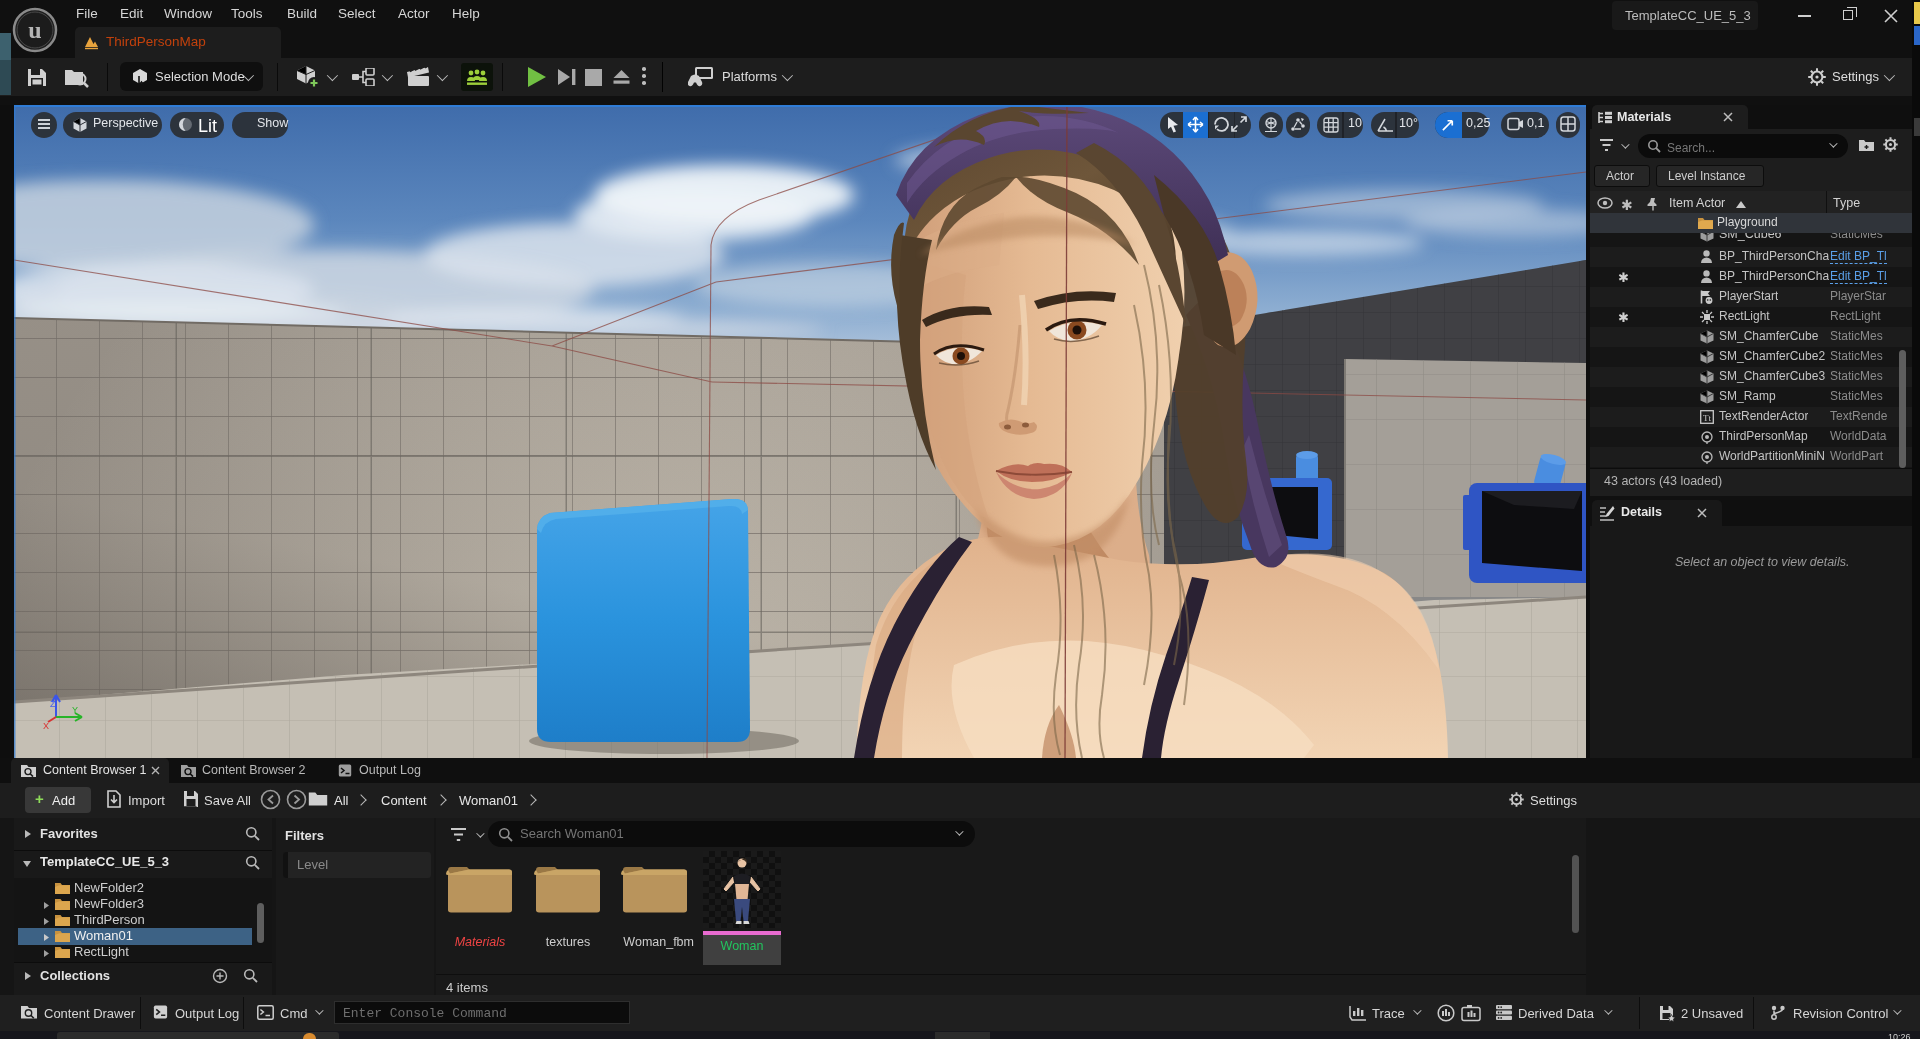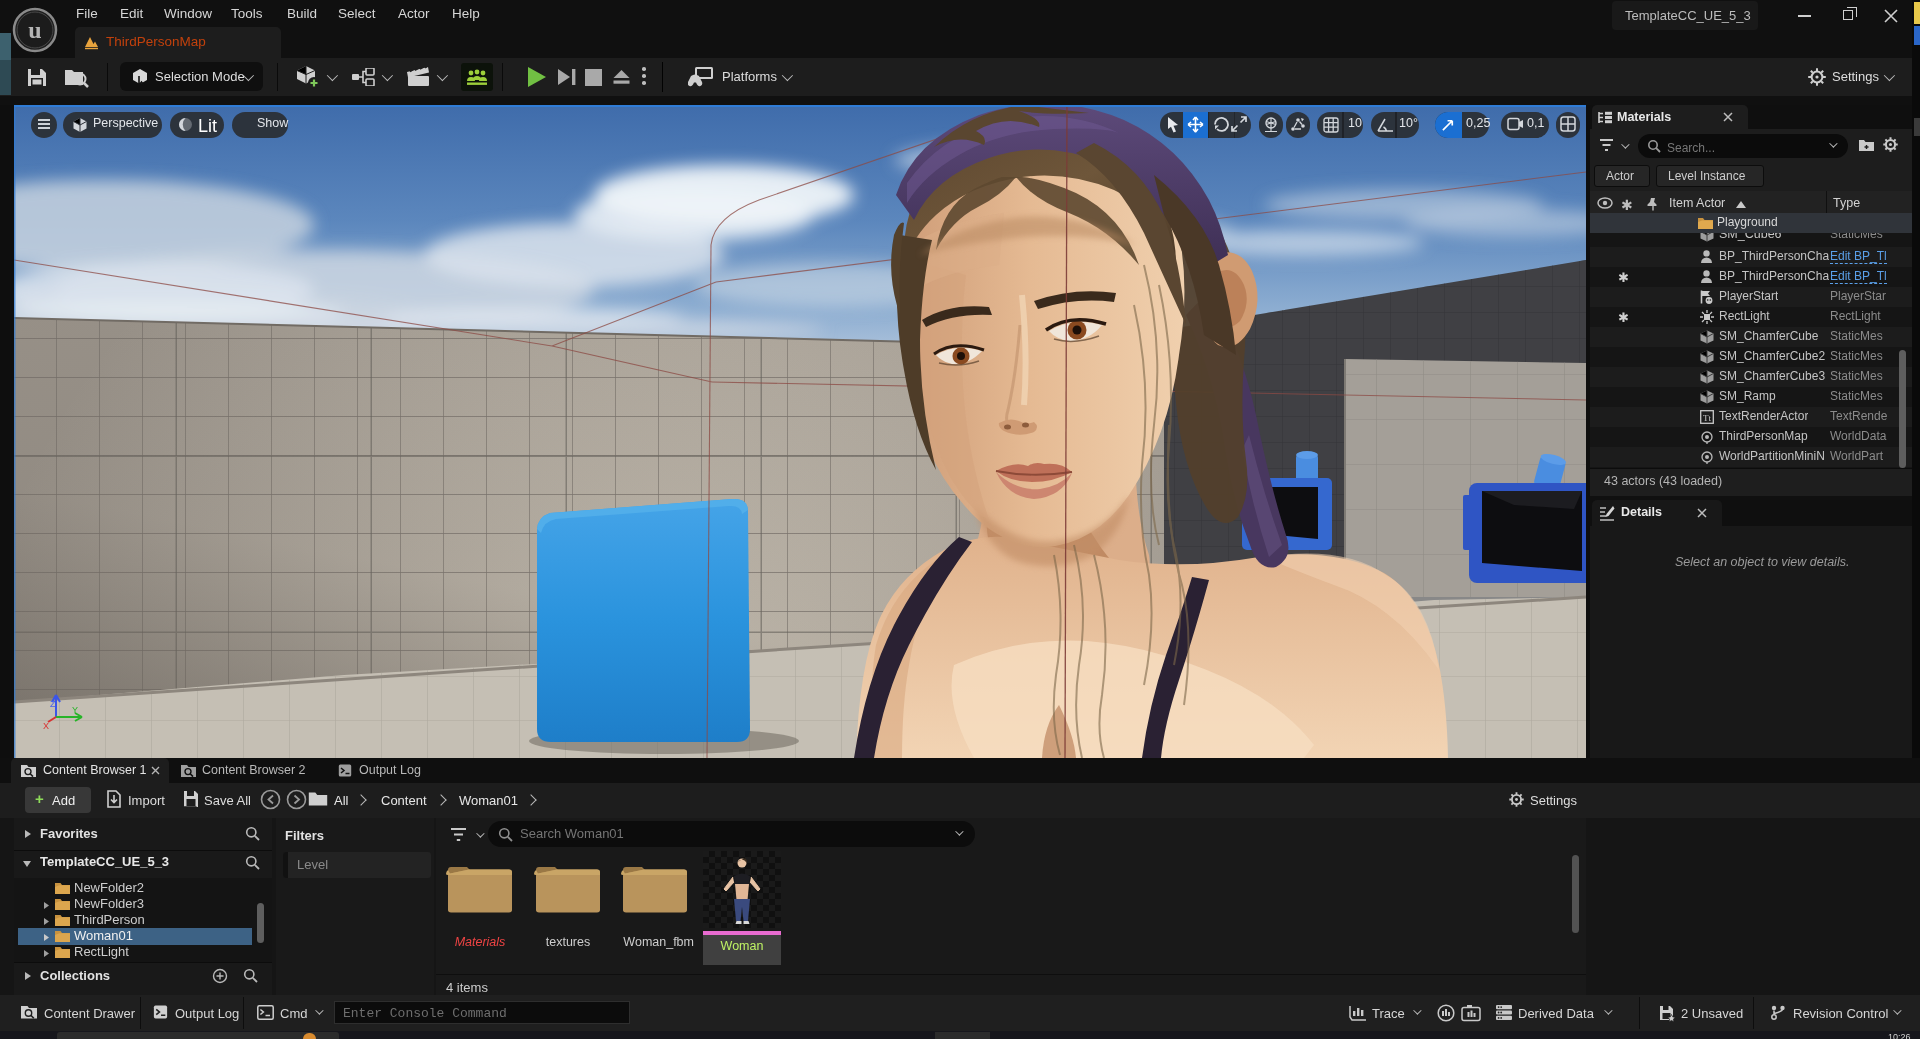--- a/index.html
+++ b/index.html
@@ -861,21 +861,21 @@
        <path d="M34 12 q5 -7 10 0 q0 -9 -10 0" fill="#3a2c1e"></path>
        <path d="M31 25 q8 -5 16 0 l-1 8 h-14 z" fill="#1d1d22"></path>
        <path d="M30 26 L21 38 l2 2 L31 31 M48 26 L57 38 l-2 2 L47 31" fill="#e8c3a4" stroke="#e8c3a4" stroke-width="1"></path>
        <path d="M32 33 h14 l-1.5 16 h-11 z" fill="#e0b696"></path>
        <path d="M31 48 h16 l-2 22 h-4.5 l-1.5 -14 -1.5 14 h-4.5 z" fill="#3a4a7e"></path>
        <path d="M33.5 70 h5 v3 h-6 z M45.5 70 h-5 v3 h6 z" fill="#d8d8d8"></path>
       </g>
     </svg>
     <div class="abs" style="left:267px;top:113px;width:78px;height:3.5px;background:#e86bd0;"></div>
     <div class="abs" style="left:267px;top:116.5px;width:78px;height:30px;background:#404040;"></div>
-    <div class="abs" style="left:267px;top:121px;width:78px;text-align:center;font-size:12.5px;color:#bef264;">Woman</div>
+    <div class="abs" style="left:267px;top:121px;width:78px;text-align:center;font-size:12.5px;color:#22c55e;">Woman</div>
     <div class="abs" style="left:1136px;top:37px;width:7px;height:78px;background:#525252;border-radius:4px;"></div>
     <div class="abs" style="left:0;top:156px;width:1150px;height:1px;background:#0e0e0e;"></div>
     <div class="abs" style="left:10px;top:162px;font-size:13px;color:#cdcdcd;">4 items</div>
   </div>
 </div>
 
 <div class="abs" style="left:0;top:995px;width:1920px;height:36px;background:#1f1f1f;" id="statusbar">
   <svg class="abs" style="left:20px;top:9px;" width="18" height="16" viewBox="0 0 18 16">
     <path d="M1 2 h6.5 l1.5 2 h8 v10.5 h-16 z" fill="#cfcfcf"></path>
         <circle cx="8.5" cy="9" r="3.2" fill="none" stroke="#1f1f1f" stroke-width="1.4"></circle>

